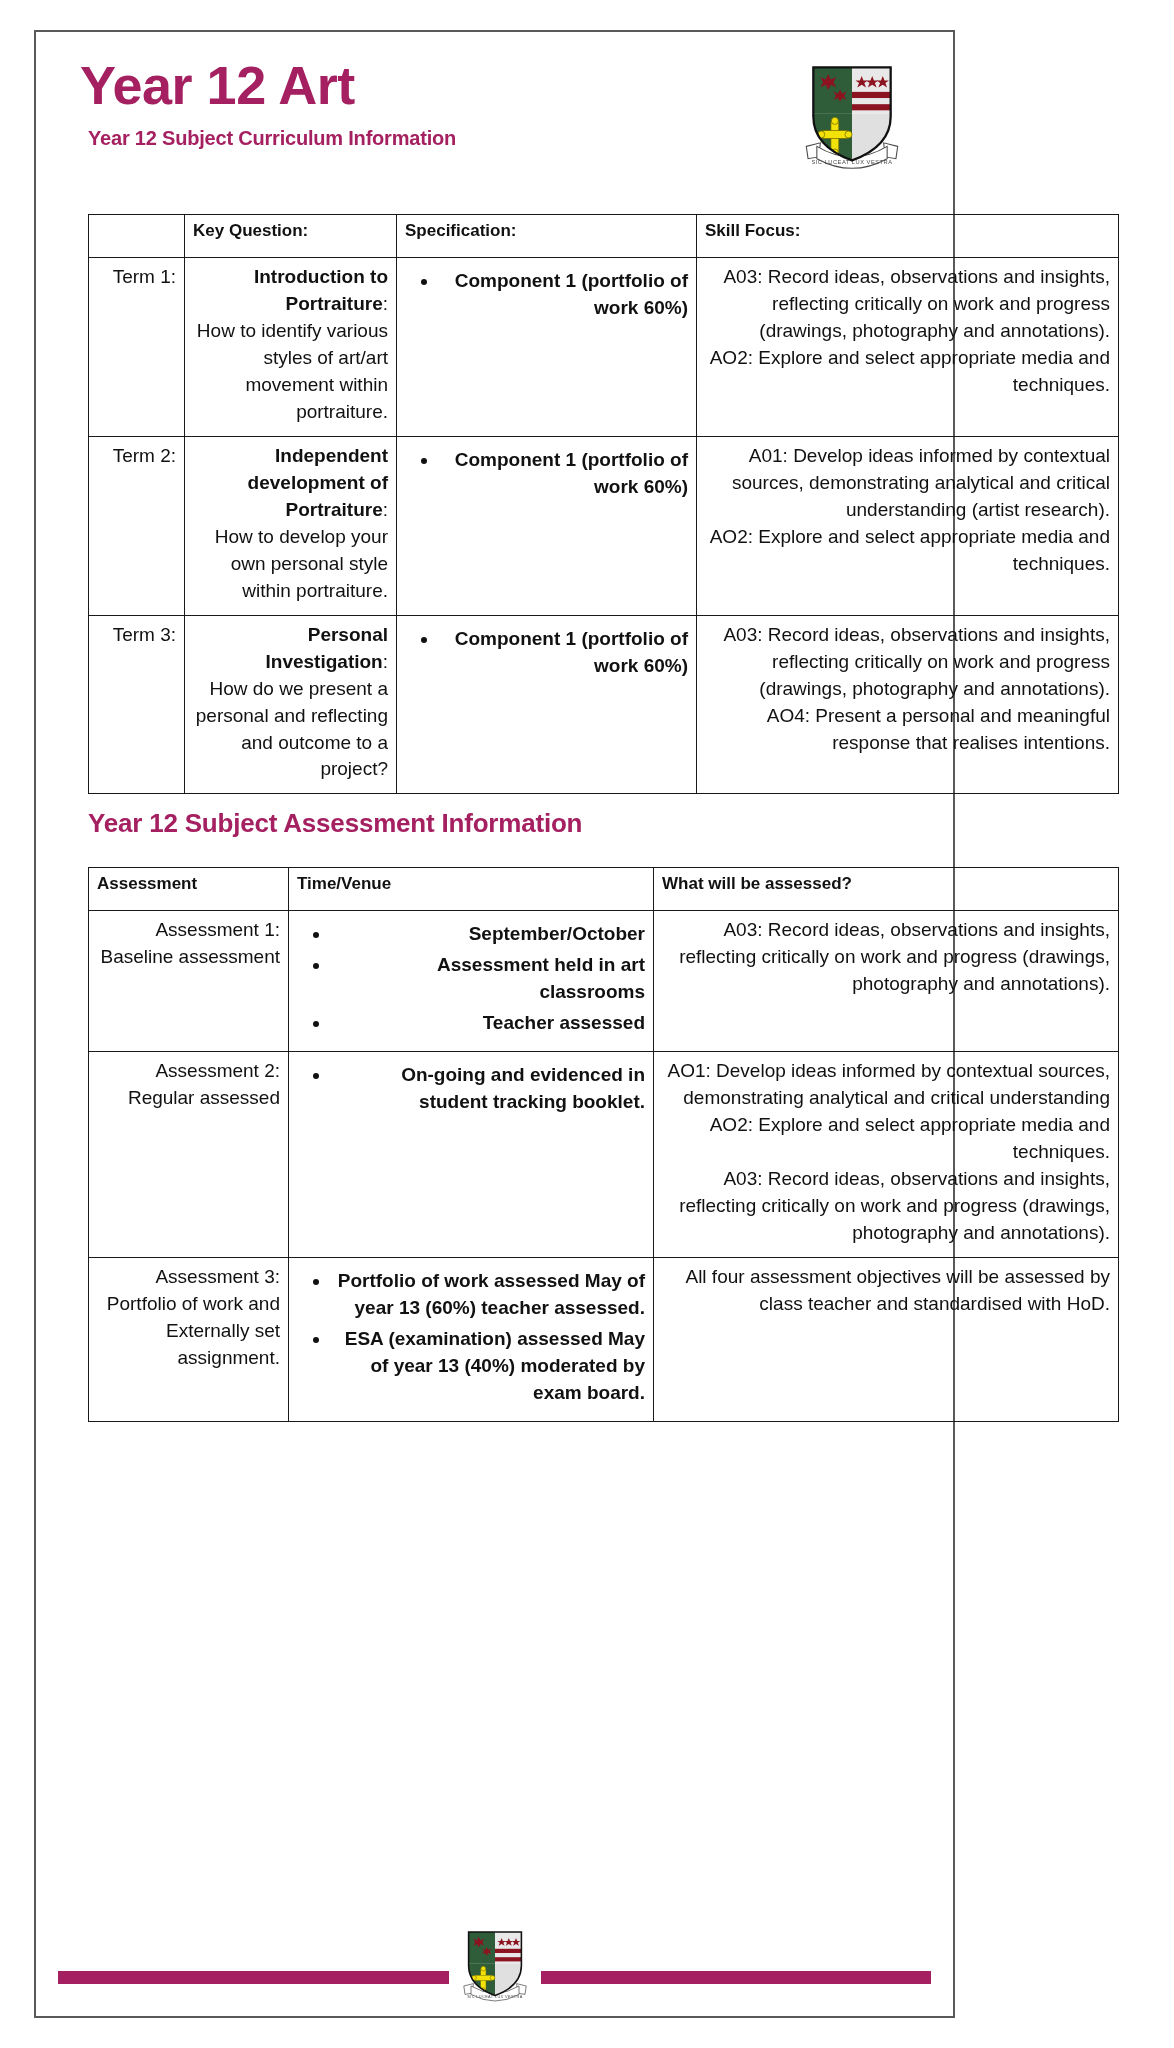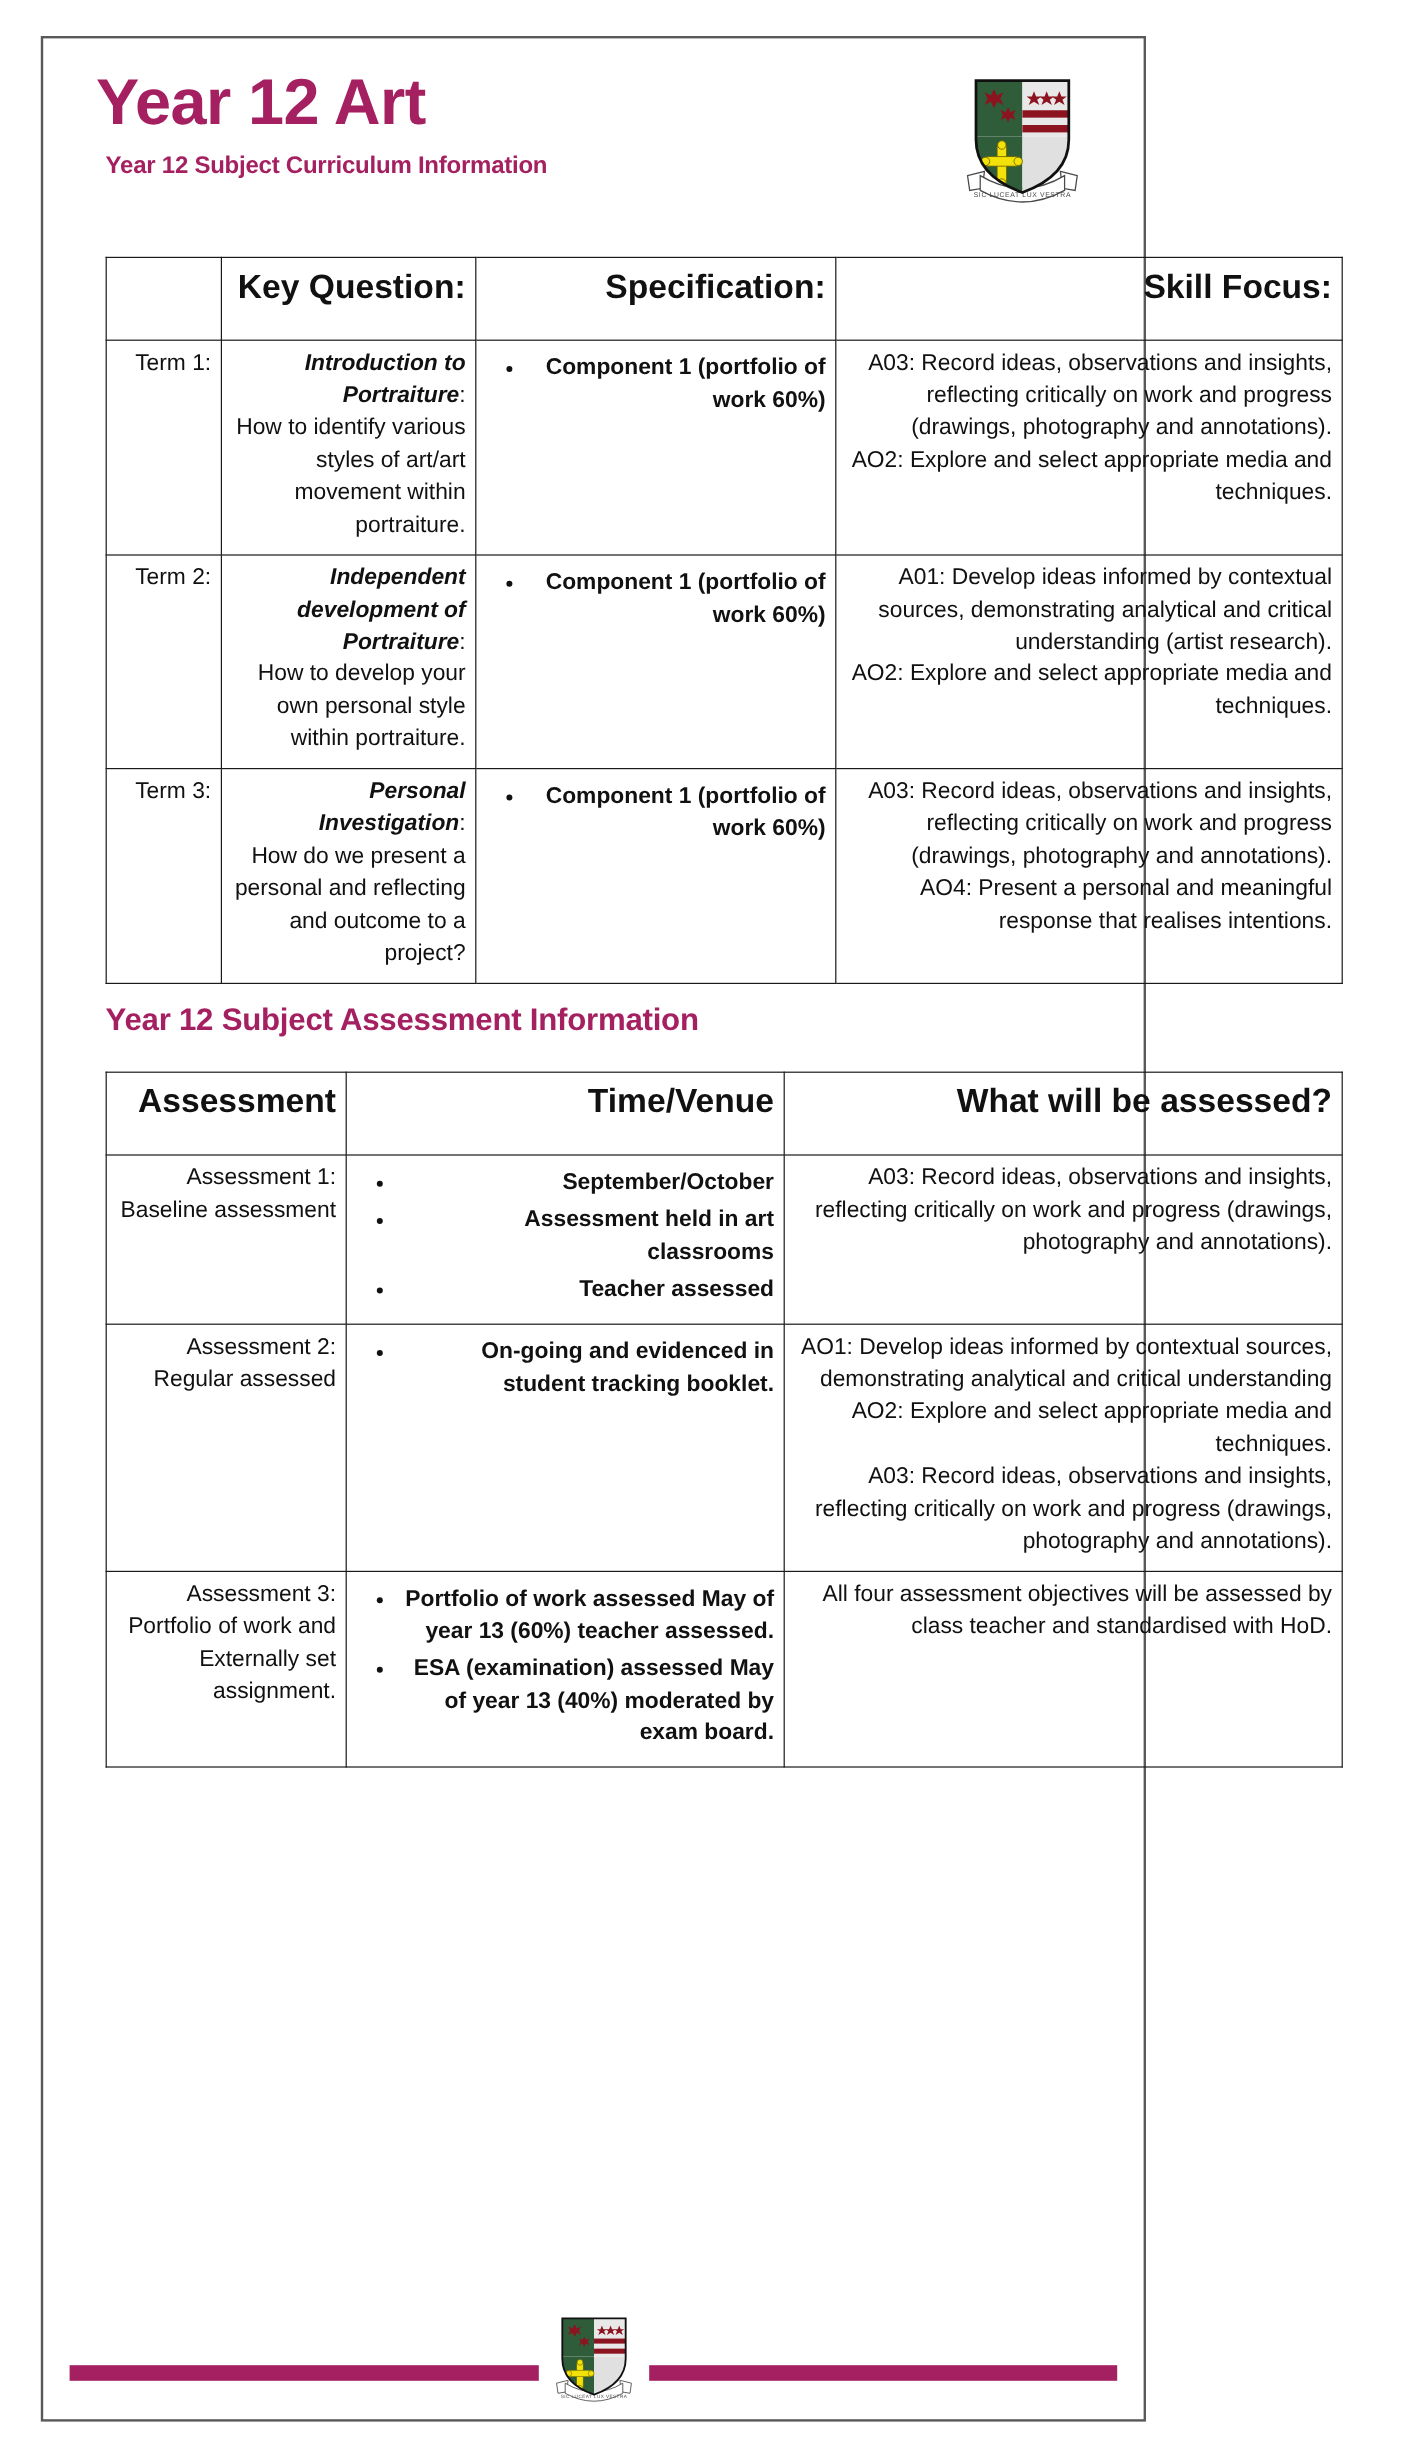--- a/index.html
+++ b/index.html
@@ -88,24 +88,24 @@
     border: 1.5px solid #1a1a1a;
     vertical-align: top;
     padding: 6px 8px 10px 8px;
     font-size: 19px;
     line-height: 1.42;
     color: #111111;
     text-align: right;
     font-weight: normal;
   }
   table.doc-table th {
-    text-align: right;
-    font-weight: bold;
-    font-size: 28px;
-    padding: 4px 8px 24px 8px;
+    text-align: left;
+    font-weight: bold;
+    font-size: 17px;
+    padding: 4px 8px 8px 8px;
     height: 30px;
   }
   .curriculum-table col.c-term   { width: 96px; }
   .curriculum-table col.c-key    { width: 212px; }
   .curriculum-table col.c-spec   { width: 300px; }
   .curriculum-table col.c-skill  { width: 422px; }
 
   .assessment-table { margin-top: 6px; }
   .assessment-table col.a-name  { width: 200px; }
   .assessment-table col.a-time  { width: 365px; }
@@ -113,21 +113,20 @@
 
   .term-label {
     font-weight: bold;
     font-size: 19px;
     white-space: nowrap;
     padding-top: 8px;
   }
   .cell-title {
     font-weight: bold;
     display: inline;
-    font-style: italic;
   }
   .cell-title-colon { font-weight: normal; }
   .cell-body { display: block; }
 
   ul.bullets {
     margin: 4px 0 0 0;
     padding: 0 0 0 34px;
     list-style: disc;
   }
   ul.bullets li {

